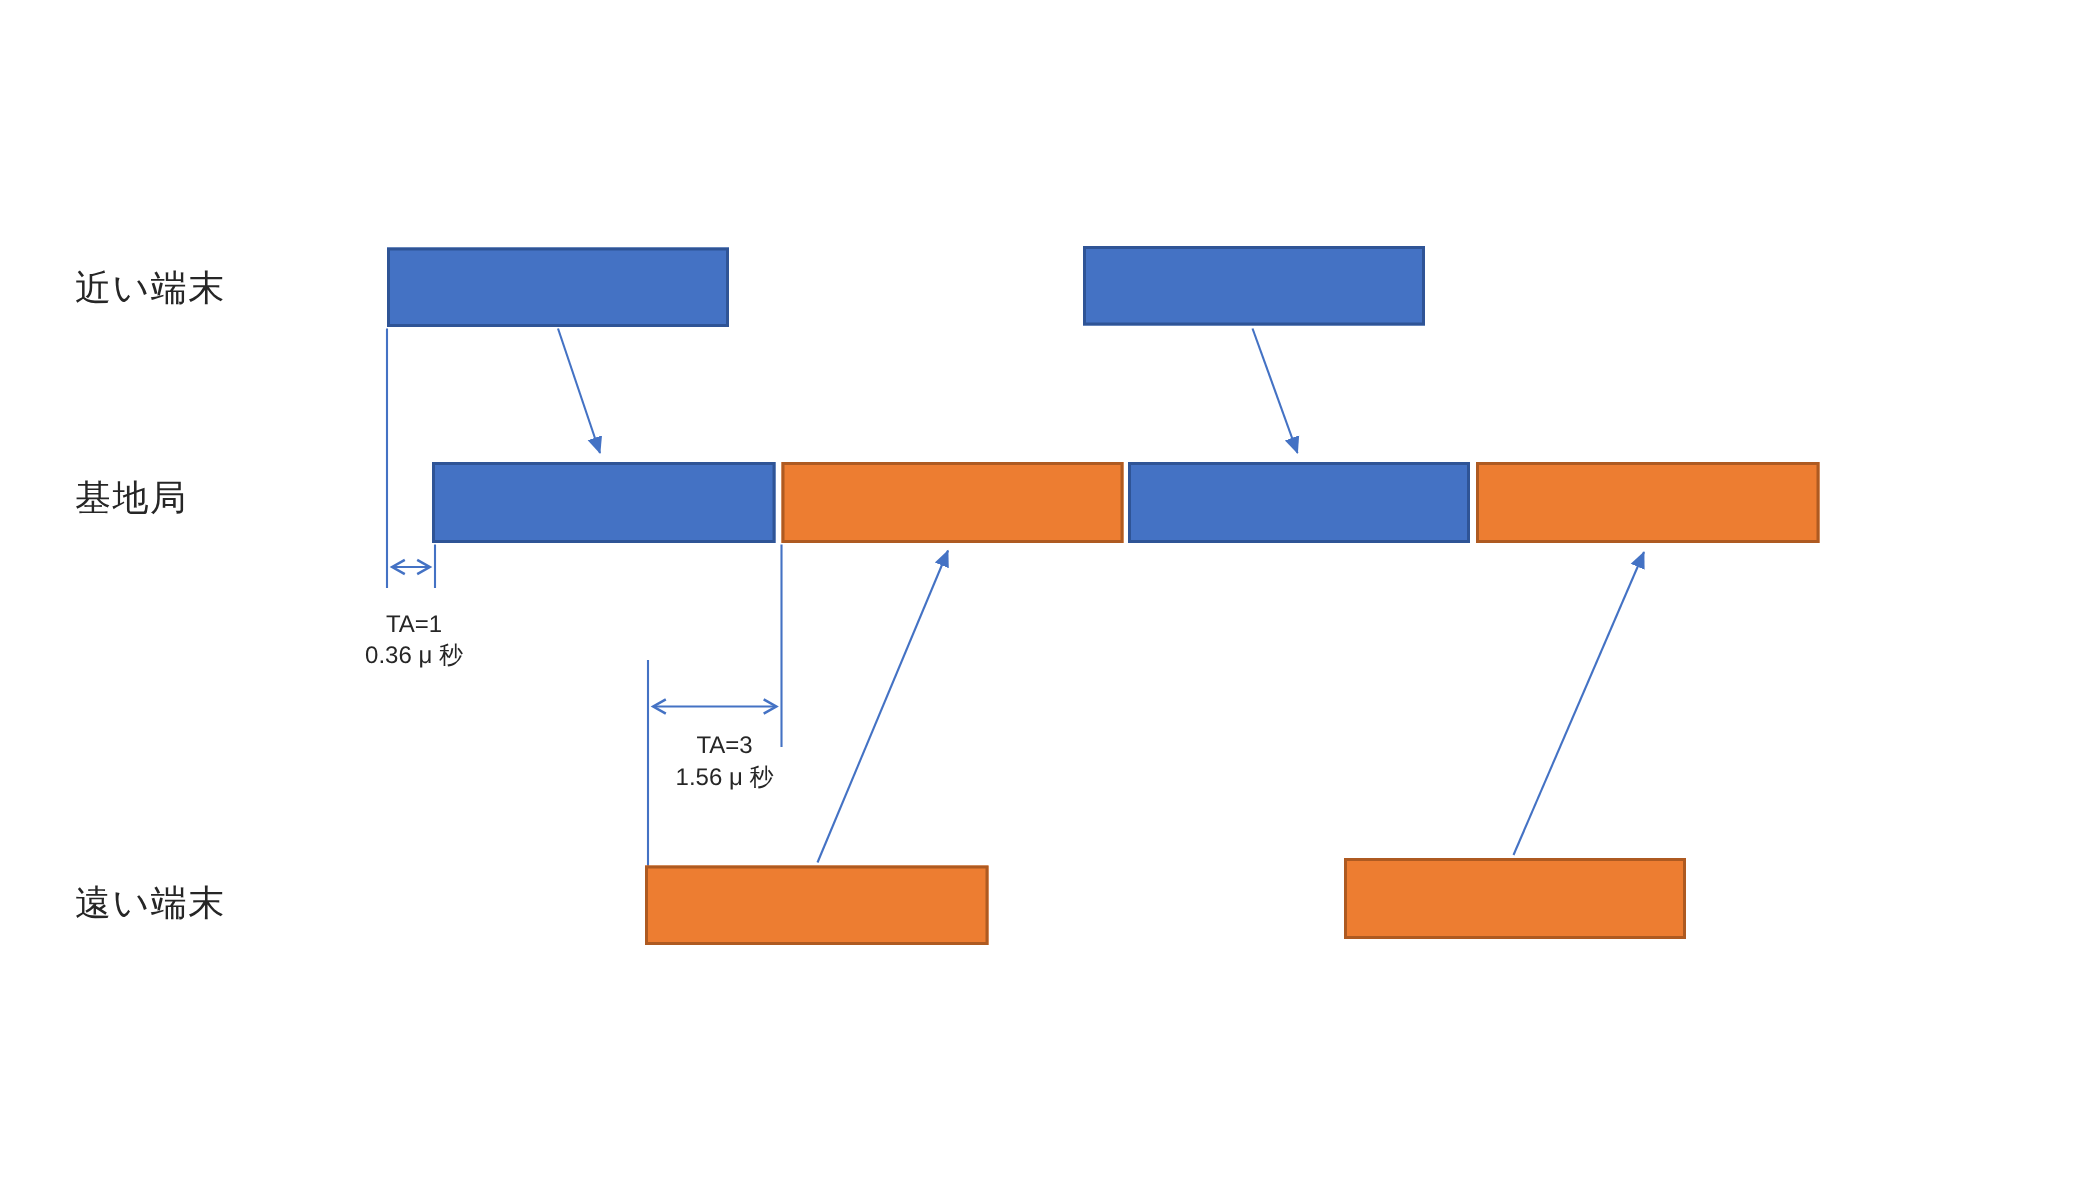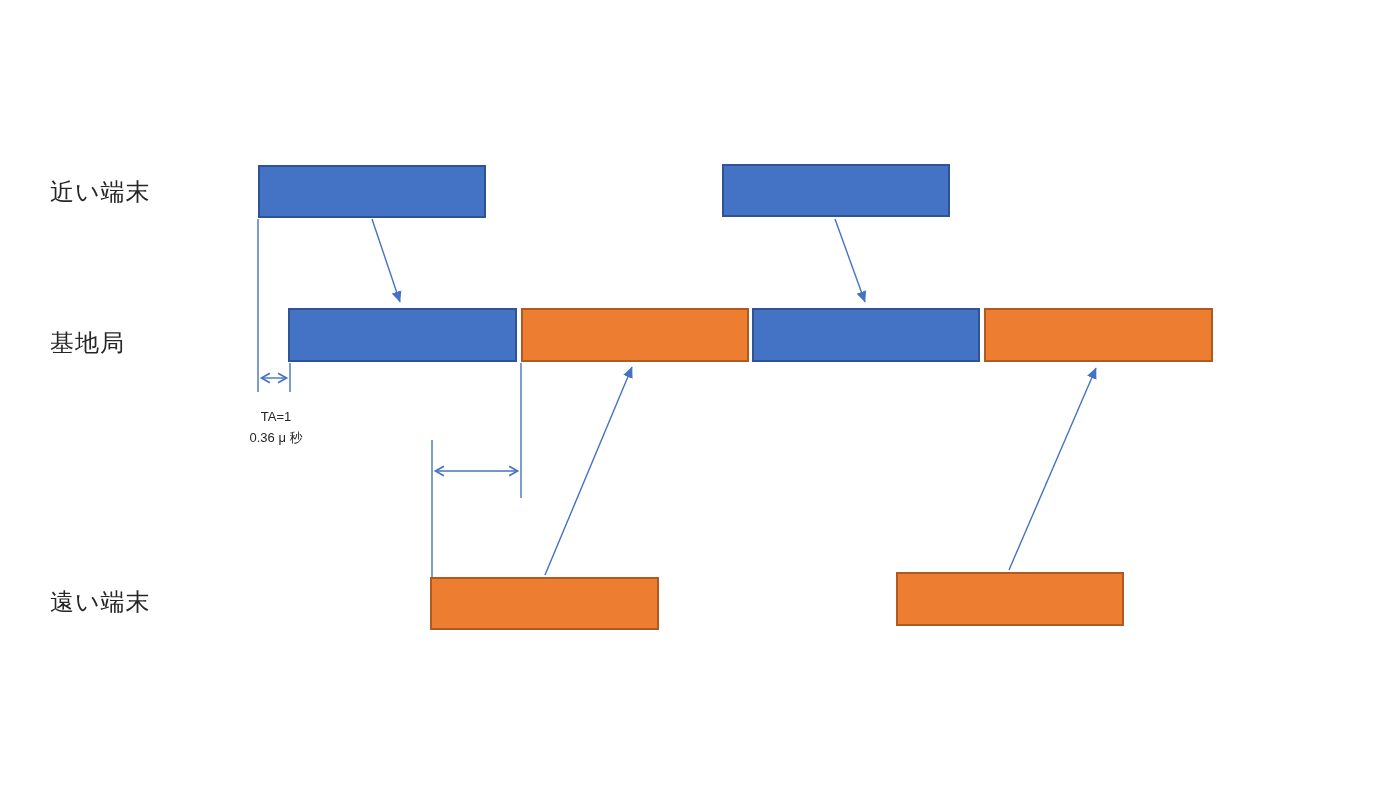--- a/index.html
+++ b/index.html
@@ -50,21 +50,21 @@
     position: absolute;
     z-index: 3;
     font-size: 24px;
     letter-spacing: 1px;
     color: var(--text);
     white-space: nowrap;
   }
   .ta-note {
     position: absolute;
     z-index: 3;
-    font-size: 13px;
+    font-size: 16px;
     line-height: 21px;
     text-align: center;
     color: var(--text);
     white-space: nowrap;
   }
 </style>
 </head>
 <body>
 
 <div class="canvas">
@@ -101,32 +101,36 @@
     <line x1="436" y1="471" x2="517" y2="471" marker-start="url(#arrowOpenStart)" marker-end="url(#arrowOpenEnd)"></line>
 
     <line x1="372" y1="219" x2="400" y2="302" marker-end="url(#arrowFilled)"></line>
     <line x1="835" y1="219" x2="865" y2="302" marker-end="url(#arrowFilled)"></line>
 
     <line x1="545" y1="575" x2="632" y2="367" marker-end="url(#arrowFilled)"></line>
     <line x1="1009" y1="570" x2="1096" y2="368" marker-end="url(#arrowFilled)"></line>
   </svg>
 
   <div class="row-label" style="left:50px; top:176px;">近い端末</div>
-  <div class="row-label" style="left:50px; top:327px;">基地局</div>
+  <div class="row-label" style="left:50px; top:316px;">基地局</div>
   <div class="row-label" style="left:50px; top:586px;text-align:center;">遠い端末</div>
 
   <div class="block blue" style="left:258px; top:165px; width:228px; height:53px;"></div>
   <div class="block blue" style="left:722px; top:164px; width:228px; height:53px;"></div>
 
   <div class="block blue" style="left:288px; top:308px; width:229px; height:54px;"></div>
   <div class="block orange" style="left:521px; top:308px; width:228px; height:54px;"></div>
   <div class="block blue" style="left:752px; top:308px; width:228px; height:54px;"></div>
   <div class="block orange" style="left:984px; top:308px; width:229px; height:54px;"></div>
 
   <div class="block orange" style="left:430px; top:577px; width:229px; height:53px;"></div>
   <div class="block orange" style="left:896px; top:572px; width:228px; height:54px;"></div>
 
   <div class="ta-note" style="left:226px; top:406px; width:100px;">
     <div>TA=1</div>
     <div>0.36 μ 秒</div>
   </div>
+  <div class="ta-note" style="left:428px; top:487px; width:110px;">
+    <div>TA=3</div>
+    <div>1.56 μ 秒</div>
+  </div>
 
 </div>
 
 </body></html>

